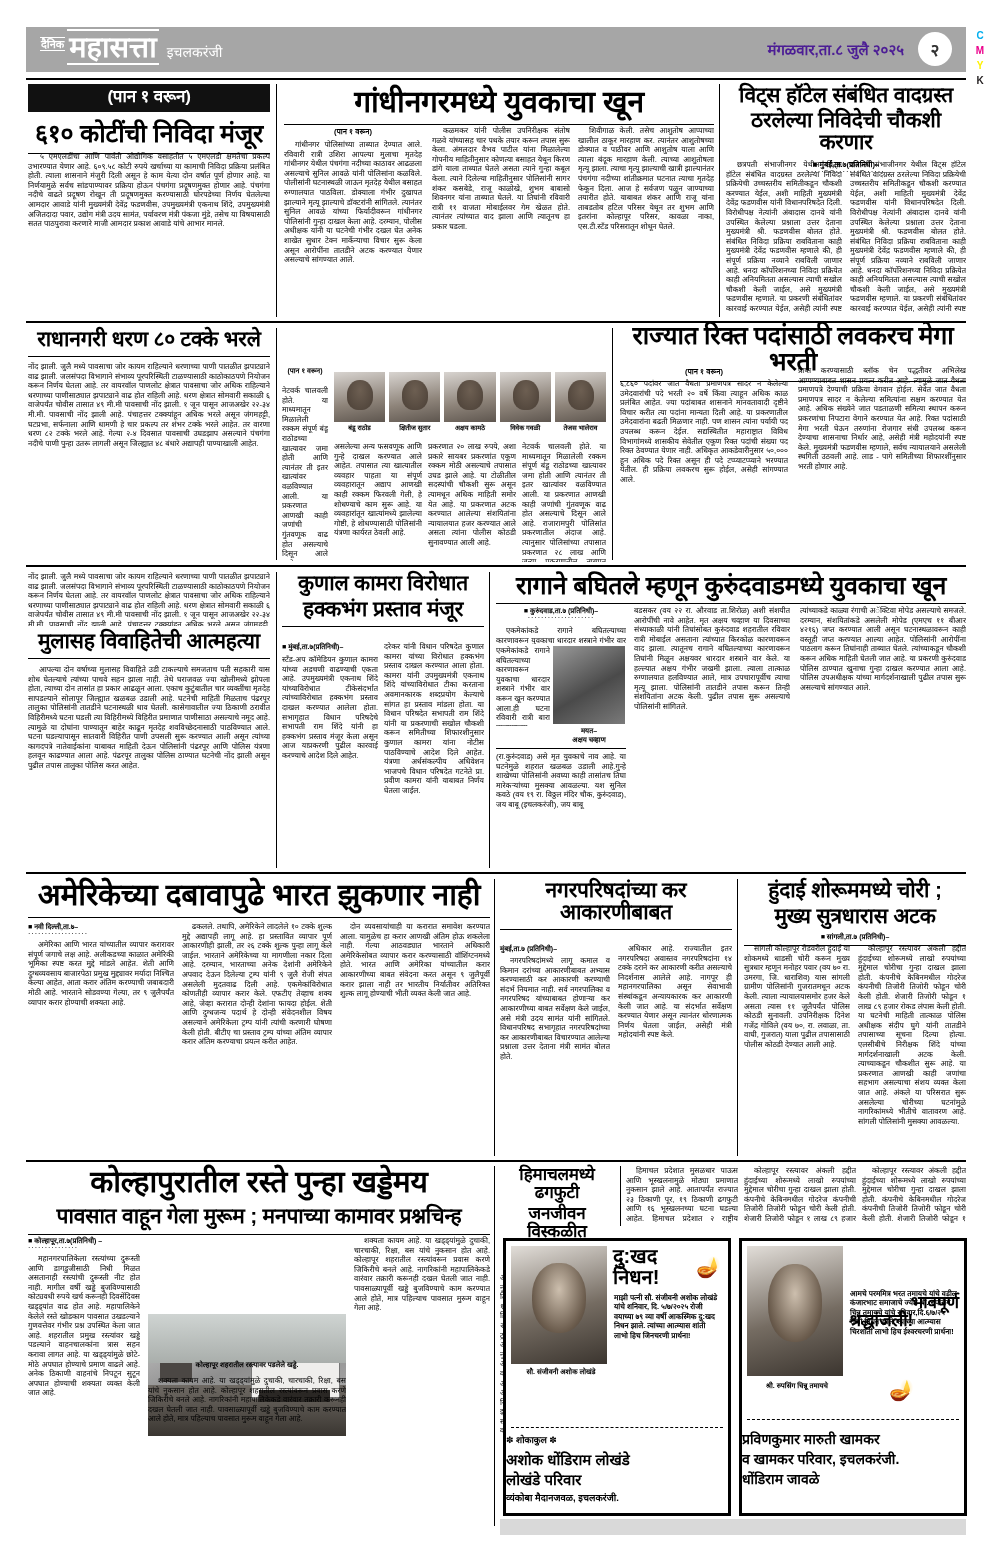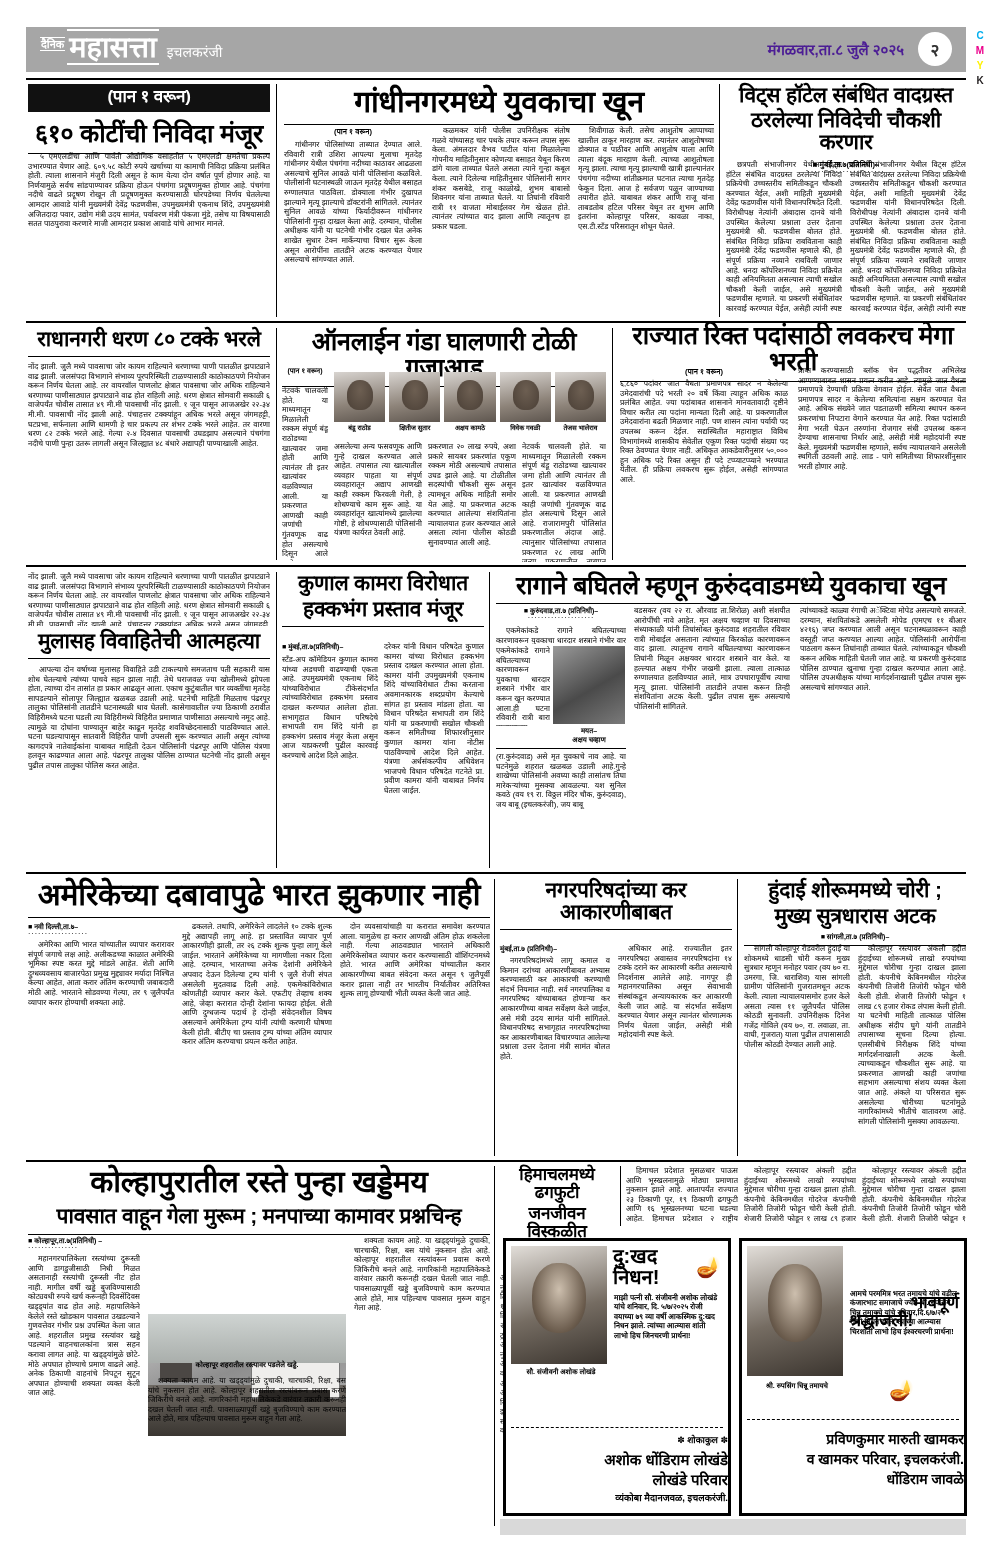--- a/index.html
+++ b/index.html
@@ -51,21 +51,21 @@
   .mug .nm{font-size:6.6px;text-align:center;font-weight:bold;margin-top:2px;line-height:8px;}
 
   
   .obit{border:2px solid #000;background:#fff;box-sizing:border-box;}
   .obit-inner{border:1px solid #000;height:100%;box-sizing:border-box;padding:5px;position:relative;}
   .obit-photo{background:linear-gradient(165deg,#e2ded9,#756c62 55%,#3b352f);position:relative;}
   .obit-photo:after{content:"";position:absolute;left:22%;top:14%;width:56%;height:60%;border-radius:46%;
     background:radial-gradient(ellipse at 50% 38%,#cdbfae,#6a5b4c 70%,#403730);}
   .obit-h{font-weight:bold;line-height:1.05;}
   .obit-t{font-size:7.4px;line-height:9.4px;font-weight:bold;}
-  .obit-f{text-align:right;font-weight:bold;}
+  .obit-f{text-align:left;font-weight:bold;}
   .diya{font-size:20px;line-height:18px;text-align:center;}
   .dashline{border-top:1px dashed #000;}
   .footbar{position:absolute;left:500px;top:1519px;width:466px;height:16px;background:#d9d9d9;}
 </style>
 </head>
 <body>
 
 <div class="page">
 
   <div class="masthead">
@@ -120,24 +120,20 @@
 
   <div class="col" style="left:28px;top:328px;width:242px;">
     <div class="hl hl-md">राधानगरी धरण ८० टक्के भरले</div>
     <div class="hline" style="position:relative;margin-top:6px;width:242px;"></div>
   </div>
   <div class="col body" style="left:28px;top:362px;width:242px;height:205px;overflow:hidden;">नोंद झाली. जुलै मध्ये पावसाचा जोर कायम राहिल्याने धरणाच्या पाणी पातळीत झपाट्याने वाढ झाली. जलसंपदा विभागाने संभाव्य पूरपरिस्थिती टाळण्यासाठी काठोकाठपणे नियोजन करून निर्णय घेतला आहे. तर वायरवॉल पाणलोट क्षेत्रात पावसाचा जोर अधिक राहिल्याने धरणाच्या पाणीसाठ्यात झपाट्याने वाढ होत राहिली आहे. धरण क्षेत्रात सोमवारी सकाळी ६ वाजेपर्यंत चोवीस तासात ४९ मी.मी पावसाची नोंद झाली. १ जून पासून आजअखेर २२-३४ मी.मी. पावसाची नोंद झाली आहे. पंचाहत्तर टक्क्यांहून अधिक भरले असून जंगमहट्टी, घटप्रभा, सर्फनाला आणि धामणी हे चार प्रकल्प तर शंभर टक्के भरले आहेत. तर वारणा धरण ८२ टक्के भरले आहे. गेल्या २-४ दिवसात पावसाची उघडझाप असल्याने पंचगंगा नदीचे पाणी पुन्हा उतरू लागली असून जिल्ह्यात ४८ बंधारे अद्यापही पाण्याखाली आहेत.</div>
 
   <div class="vline" style="left:276px;top:328px;height:232px;"></div>
   <div class="vline" style="left:612px;top:328px;height:232px;"></div>
 
-  <div class="col" style="left:282px;top:328px;width:324px;">
-    <div class="hl hl-lg">ऑनलाईन गंडा घालणारी टोळी गजाआड</div>
-    <div class="hline" style="position:relative;margin-top:5px;width:324px;"></div>
-  </div>
   <div class="col" style="left:282px;top:366px;width:46px;">
     <div class="byline" style="font-size:7px;">(पान १ वरून)</div>
   </div>
 
   <div class="col mugs" style="left:334px;top:372px;width:272px;">
     <div class="mug">
       <div class="face"></div>
       <div class="nm">बंडू राठोड</div>
     </div>
     <div class="mug">

